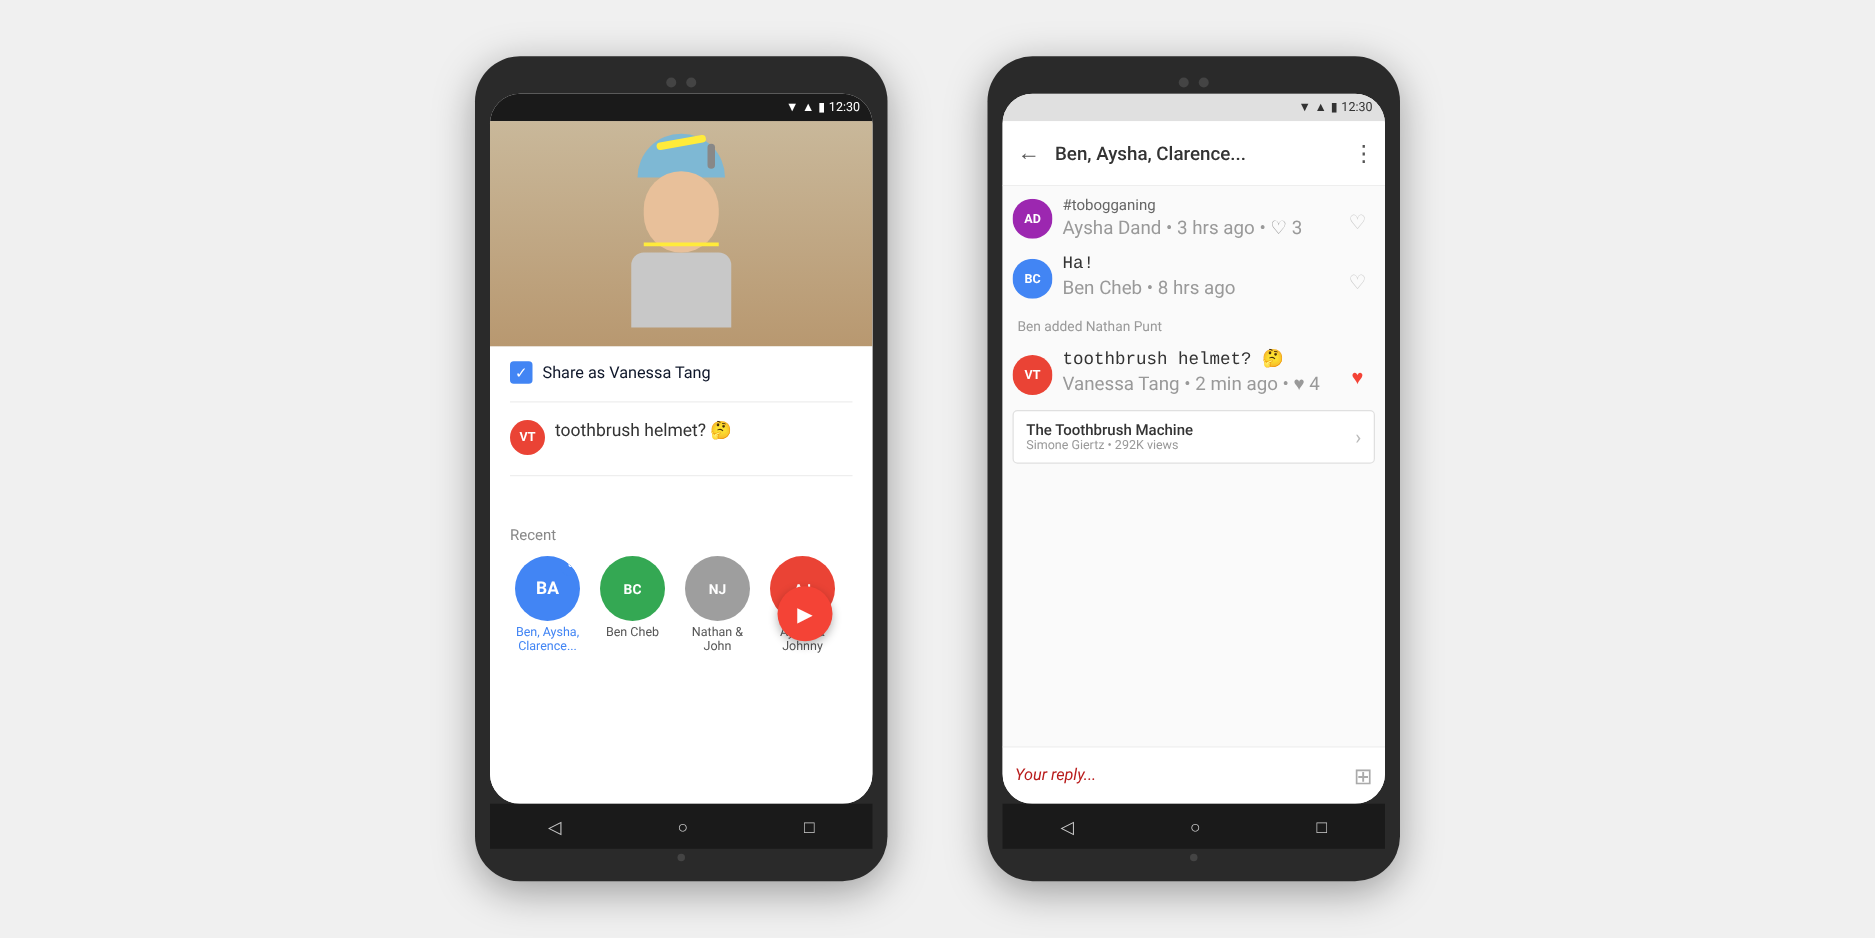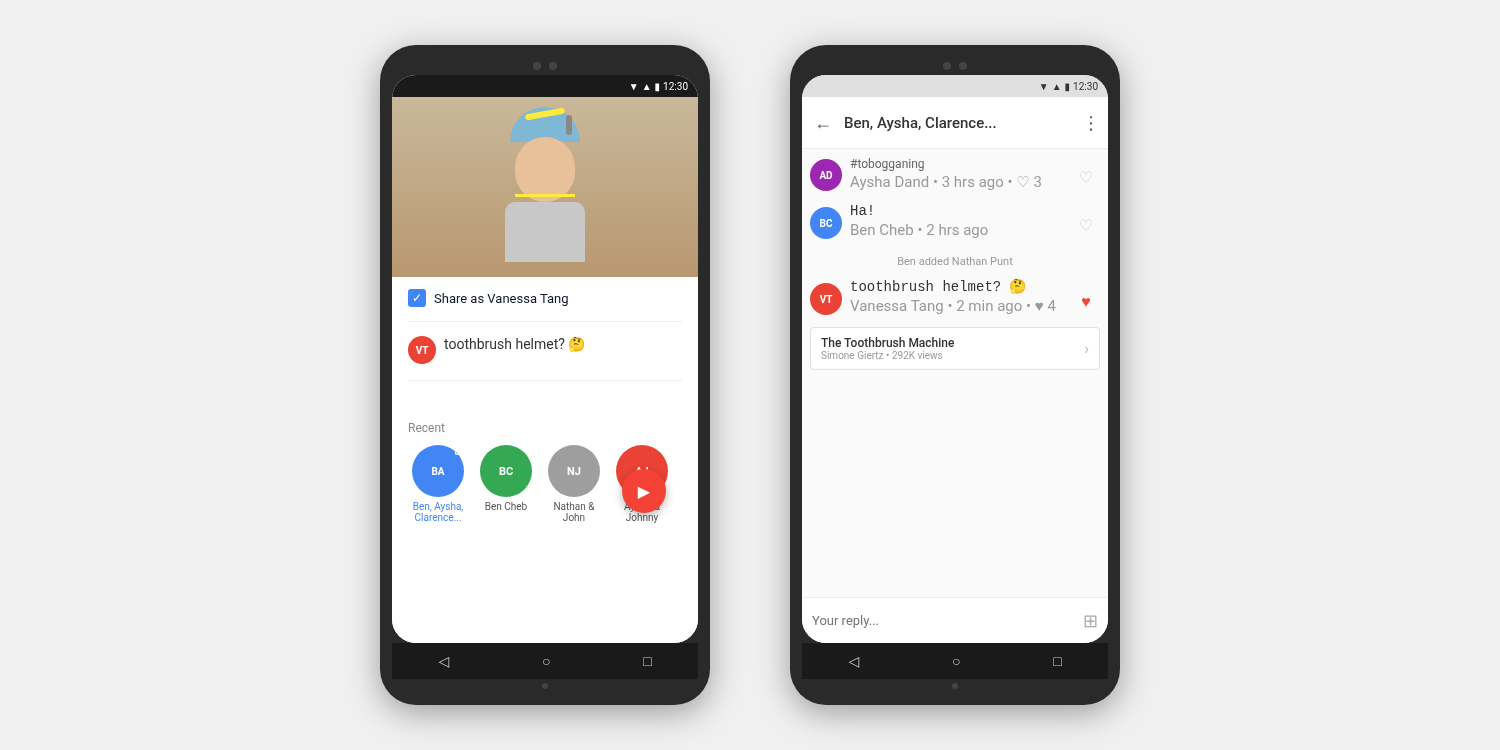--- a/index.html
+++ b/index.html
@@ -396,21 +396,21 @@
       font-size: 16px;
       color: #ccc;
       flex-shrink: 0;
     }
 
     .heart-btn.liked {
       color: #f44336;
     }
 
     .system-msg {
-      text-align: center;
+      text-align: left;
       font-size: 11px;
       color: #999;
       margin: 6px 0;
       padding: 4px;
     }
 
     .video-card {
       border: 1px solid #e0e0e0;
       border-radius: 4px;
       overflow: hidden;
@@ -488,21 +488,22 @@
       display: flex;
       align-items: center;
       padding: 0 10px;
       gap: 8px;
       flex-shrink: 0;
     }
 
     .reply-input {
       flex: 1;
       font-size: 13px;
-      color: #737373;
+      color: #b91c1c;
+      font-style: italic;
     }
 
     .reply-icon {
       color: #aaa;
       font-size: 18px;
     }
 
     
     .thumb-person {
       position: absolute;
@@ -620,21 +621,21 @@
           <div class="avatar-sm-inner bg-orange">VT</div>
         </div>
         <span class="message-text">toothbrush helmet? 🤔</span>
       </div>
 
       <div class="recent-label">Recent</div>
       <div class="recent-contacts">
 
         <div class="contact-item">
           <div class="contact-avatar">
-            <div class="contact-avatar-inner" style="background:#4285f4;font-size:10px;">BA</div>
+            <div class="contact-avatar-inner" style="background:#4285f4;font-size:14px;">BA</div>
             <div class="badge-count">8</div>
           </div>
           <span class="contact-name">Ben, Aysha, Clarence...</span>
         </div>
 
         <div class="contact-item">
           <div class="contact-avatar">
             <div class="contact-avatar-inner" style="background:#34a853;">BC</div>
           </div>
           <span class="contact-name-gray">Ben Cheb</span>
@@ -716,21 +717,21 @@
       </div>
 
       <div class="message-row">
         <div class="msg-avatar">
           <div class="msg-avatar-inner" style="background:#4285f4;">BC</div>
         </div>
         <div class="msg-content">
           <div class="msg-text">Ha!</div>
           <div class="msg-meta">
             <span>Ben Cheb</span> •
-            <span>2 hrs ago</span>
+            <span>8 hrs ago</span>
           </div>
         </div>
         <div class="heart-btn">♡</div>
       </div>
 
       <div class="system-msg">Ben added Nathan Punt</div>
 
       <div class="message-row">
         <div class="msg-avatar">
           <div class="msg-avatar-inner" style="background:#ea4335;">VT</div>

